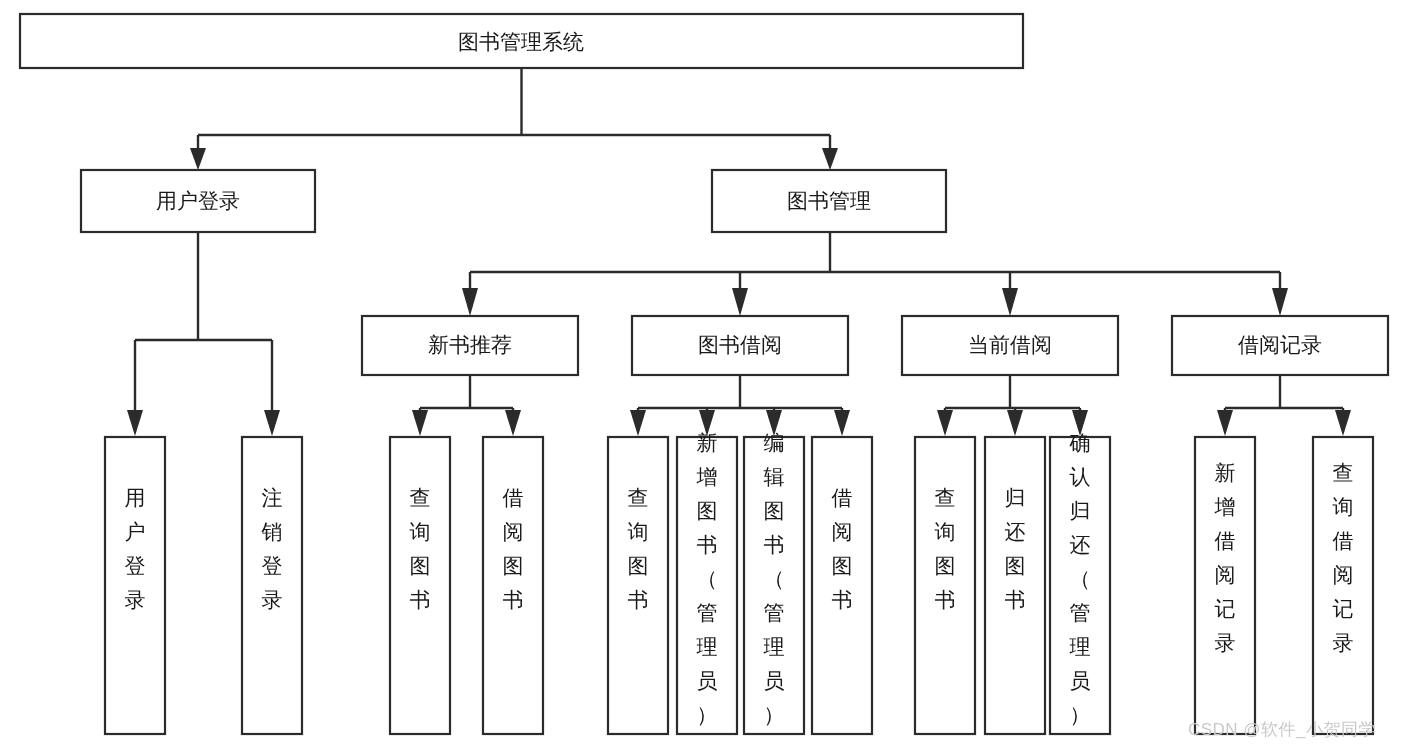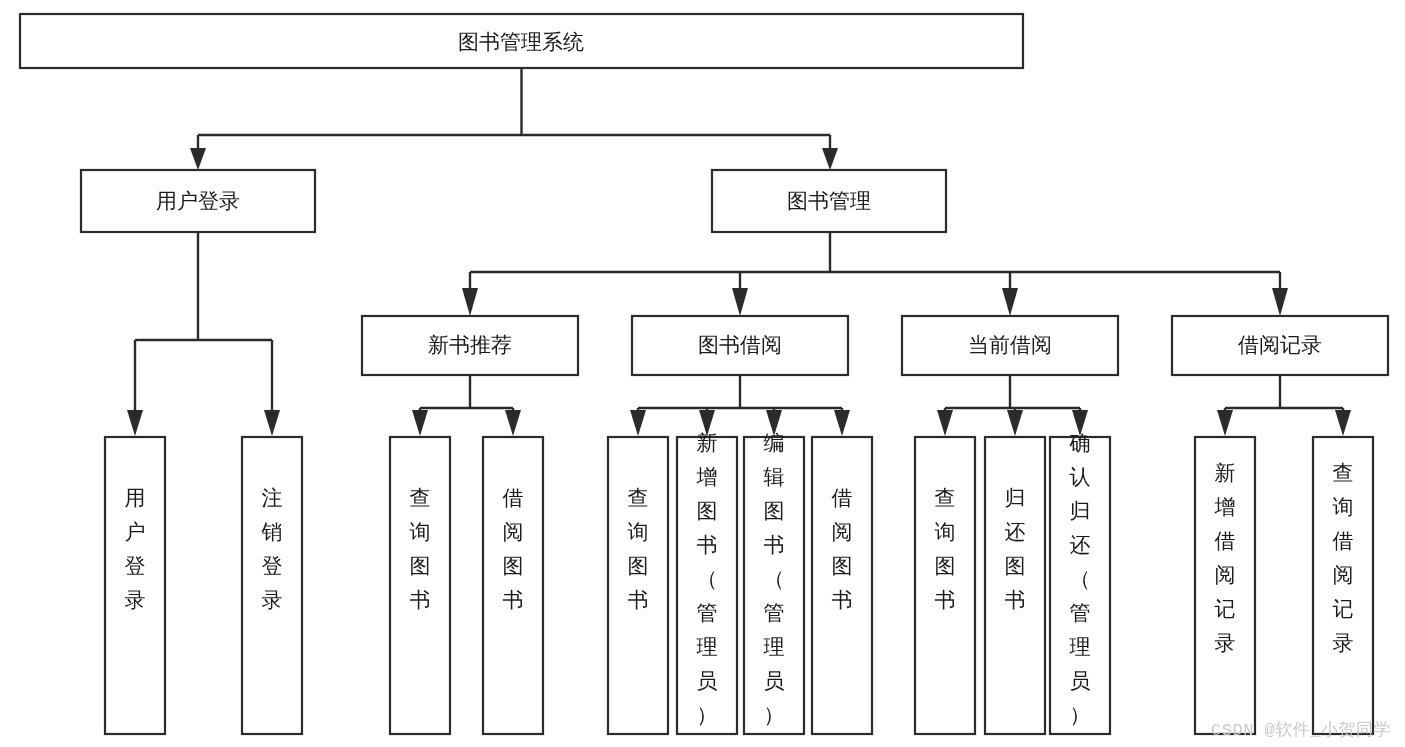--- a/index.html
+++ b/index.html
@@ -51,23 +51,23 @@
   }
   .node-label-v {
     font-family: "Liberation Sans", "DejaVu Sans", sans-serif;
     font-size: 21px;
     fill: #1a1a1a;
     text-anchor: middle;
     white-space: pre;
   }
   .watermark-text {
     position: absolute;
-    right: 14px;
+    right: 29px;
     bottom: 6px;
-    font-family: Liberation Mono, monospace;
+    font-family: Liberation Sans, sans-serif;
     font-size: 17px;
     color: #c9c9c9;
     letter-spacing: 0.5px;
     user-select: none;
     white-space: nowrap;
   }
 </style>
 </head>
 <body>
 

